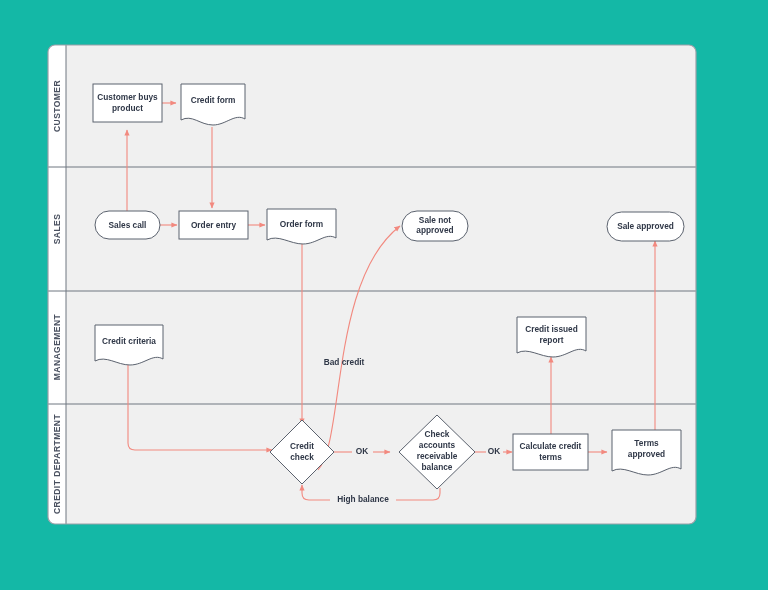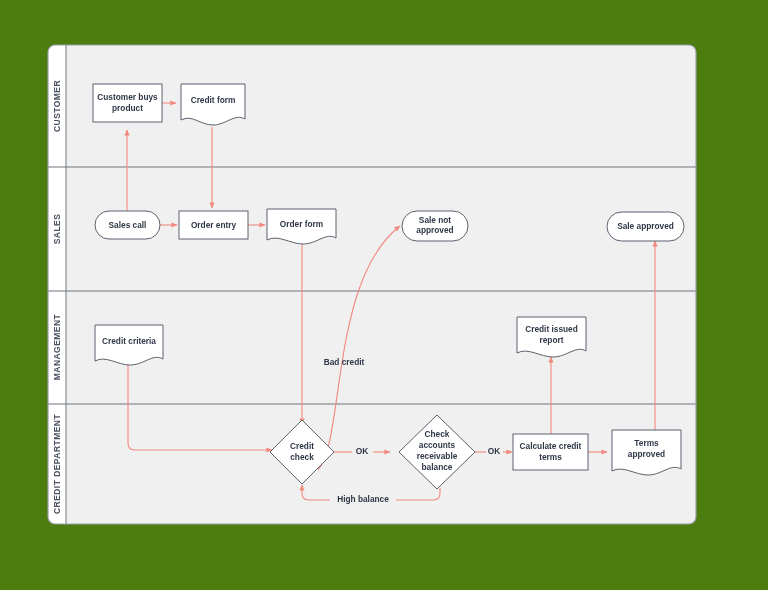--- a/index.html
+++ b/index.html
@@ -5,21 +5,21 @@
   html, body {
     margin: 0;
     padding: 0;
     background: #f2f2f2;
     font-family: "Liberation Sans", sans-serif;
   }
   #canvas {
     position: relative;
     width: 768px;
     height: 590px;
-    background: #4d7c0f;
+    background: #14b8a6;
     overflow: hidden;
   }
   #diagram-svg {
     position: absolute;
     left: 0;
     top: 0;
     width: 768px;
     height: 590px;
   }
   .lane-label {

